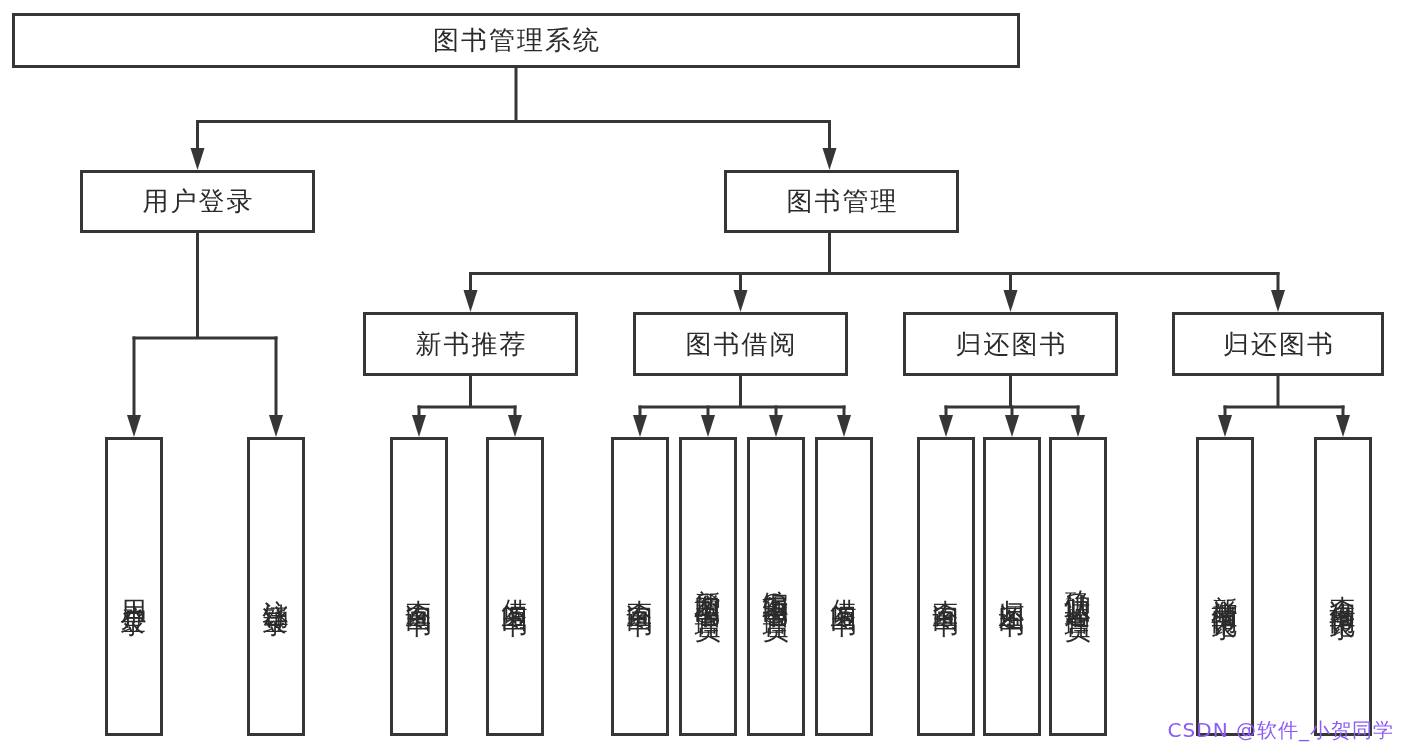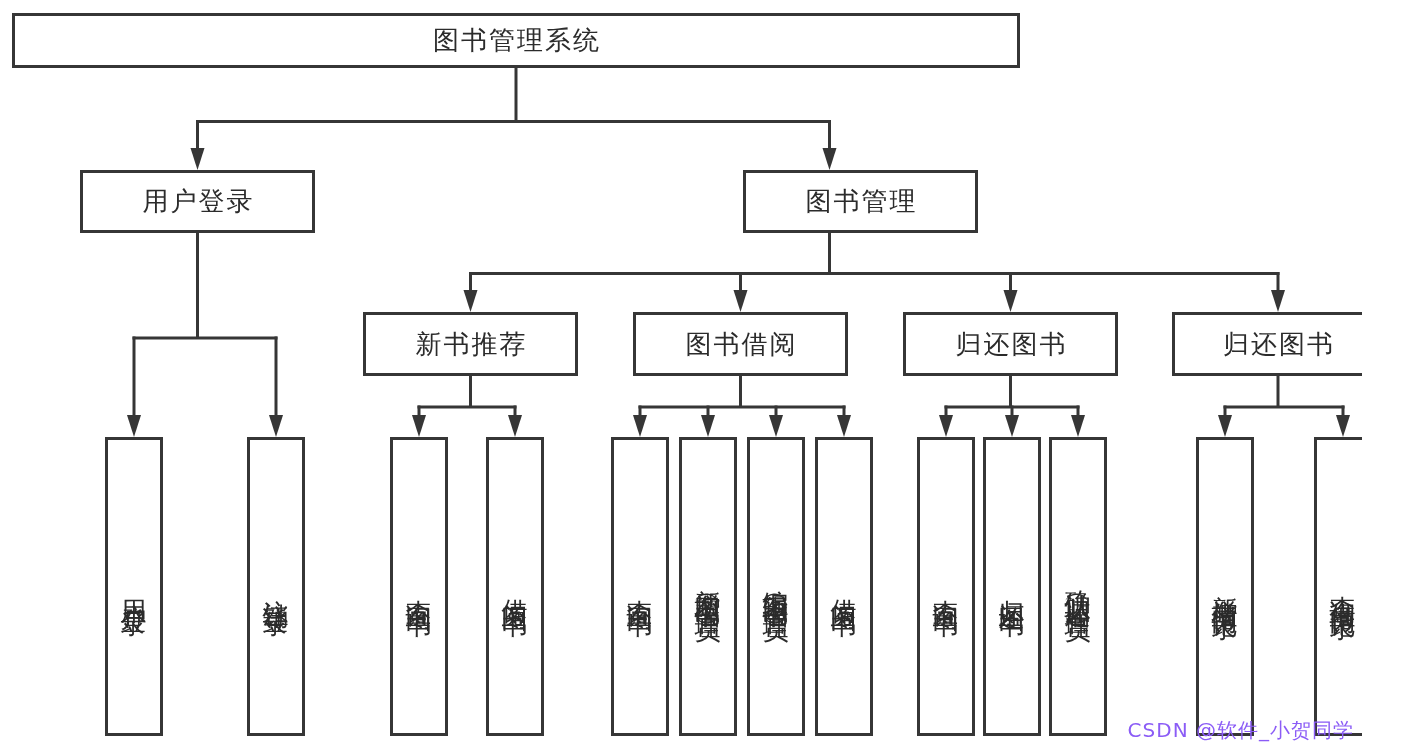--- a/index.html
+++ b/index.html
@@ -7,20 +7,21 @@
     padding: 0;
     background: #ffffff;
   }
   .canvas {
     position: relative;
     width: 1362px;
     height: 747px;
     background: #ffffff;
     font-family: "DejaVu Sans", "Liberation Sans", sans-serif;
     overflow: hidden;
+    padding-left: 40px;
   }
   .wires {
     position: absolute;
     left: 0;
     top: 0;
     width: 1405px;
     height: 747px;
   }
   .box {
     position: absolute;
@@ -139,21 +140,21 @@
     </g>
   </svg>
 
   <div class="box hbox" style="left:12px;top:13px;width:1008px;height:55px">
     <span>图书管理系统</span>
   </div>
 
   <div class="box hbox" style="left:80px;top:170px;width:235px;height:63px">
     <span>用户登录</span>
   </div>
-  <div class="box hbox" style="left:743px;top:170px;width:235px;height:63px">
+  <div class="box hbox" style="left:724px;top:170px;width:235px;height:63px">
     <span>图书管理</span>
   </div>
 
   <div class="box hbox" style="left:363px;top:312px;width:215px;height:64px">
     <span>新书推荐</span>
   </div>
   <div class="box hbox" style="left:633px;top:312px;width:215px;height:64px">
     <span>图书借阅</span>
   </div>
   <div class="box hbox" style="left:903px;top:312px;width:215px;height:64px">

